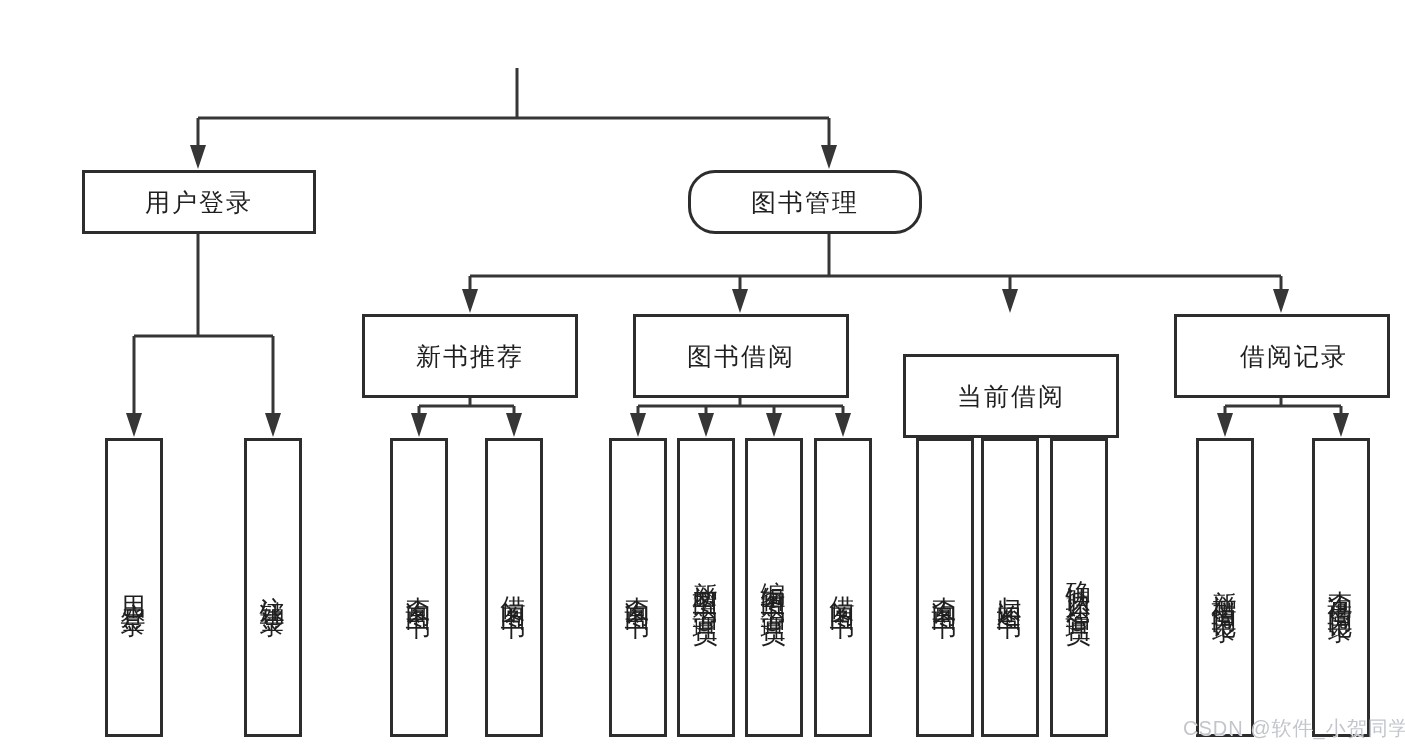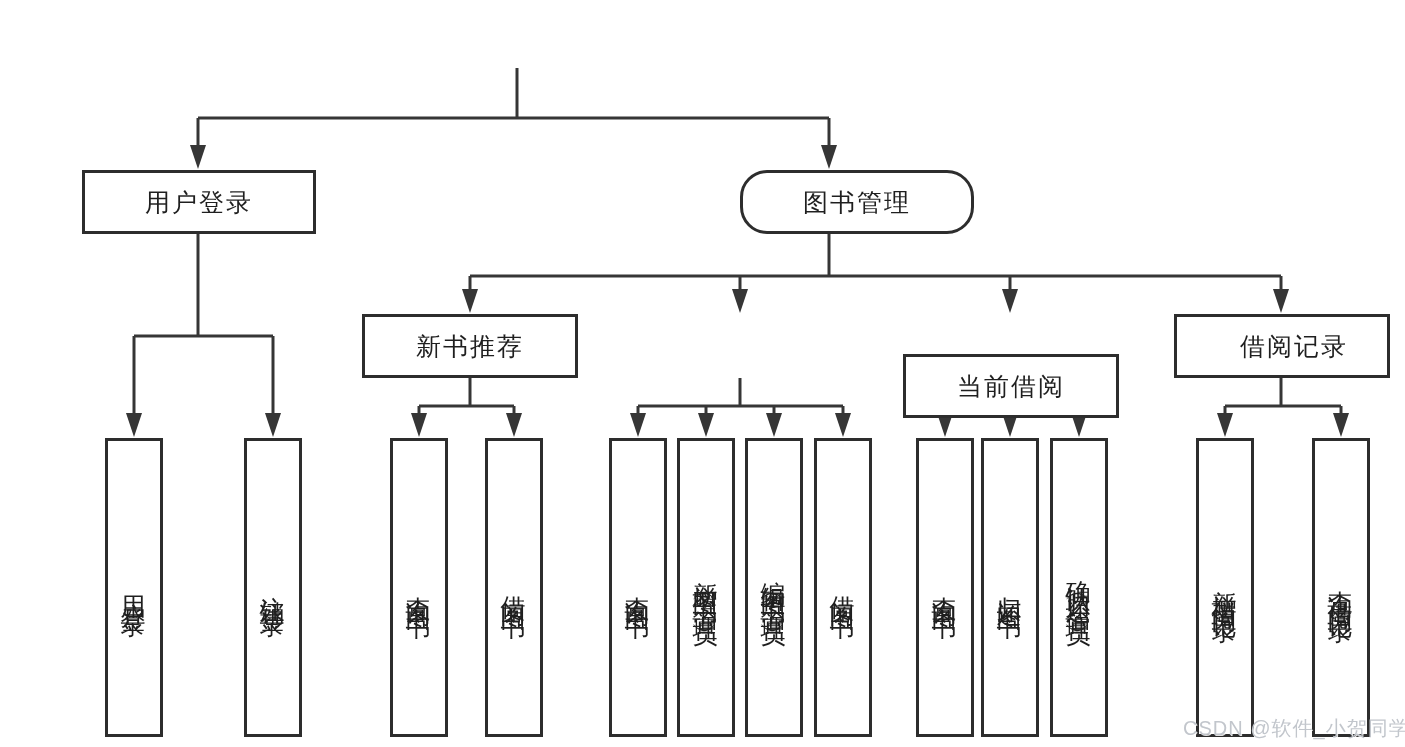--- a/index.html
+++ b/index.html
@@ -45,21 +45,21 @@
     justify-content:center;
     color:var(--text);
   }
   .box .lbl{
     white-space:nowrap;
     letter-spacing:2px;
   }
   .root-box{ left:14px; top:13px; width:1007px; height:55px; font-size:24px; }
   .branch-box{ font-size:25px; }
   .lv2{ top:170px; width:234px; height:64px; }
-  .lv3{ top:314px; width:216px; height:64px; }
+  .lv3{ top:314px; width:216px; height:84px; }
   .leaf{ top:438px; width:58px; height:299px; font-size:25px; }
   .leaf .lbl{
     writing-mode:vertical-rl;
     text-orientation:mixed;
     letter-spacing:6px;
     white-space:nowrap;
   }
   .watermark{
     position:absolute;
     left:1183px;
@@ -149,27 +149,30 @@
       <polygon points="1225,437 1217,413 1233,413"></polygon>
       <line x1="1341" y1="406" x2="1341" y2="415"></line>
       <polygon points="1341,437 1333,413 1349,413"></polygon>
     </g>
   </svg>
 
 
   <div class="box branch-box lv2" style="left:82px;">
     <span class="lbl">用户登录</span>
   </div>
-  <div class="box branch-box lv2" style="left:740px;border-radius:27px;">
+  <div class="box branch-box lv2" style="left:688px;border-radius:27px;">
     <span class="lbl">图书管理</span>
   </div>
 
   <div class="box branch-box lv3" style="left:362px;">
     <span class="lbl">新书推荐</span>
   </div>
+  <div class="box branch-box lv3" style="left:633px;">
+    <span class="lbl">图书借阅</span>
+  </div>
   <div class="box branch-box lv3" style="left:903px;margin-top:40px;">
     <span class="lbl">当前借阅</span>
   </div>
   <div class="box branch-box lv3" style="left:1174px;padding-left:24px;">
     <span class="lbl">借阅记录</span>
   </div>
 
   <div class="box leaf" style="left:105px;">
     <span class="lbl">用户登录</span>
   </div>

